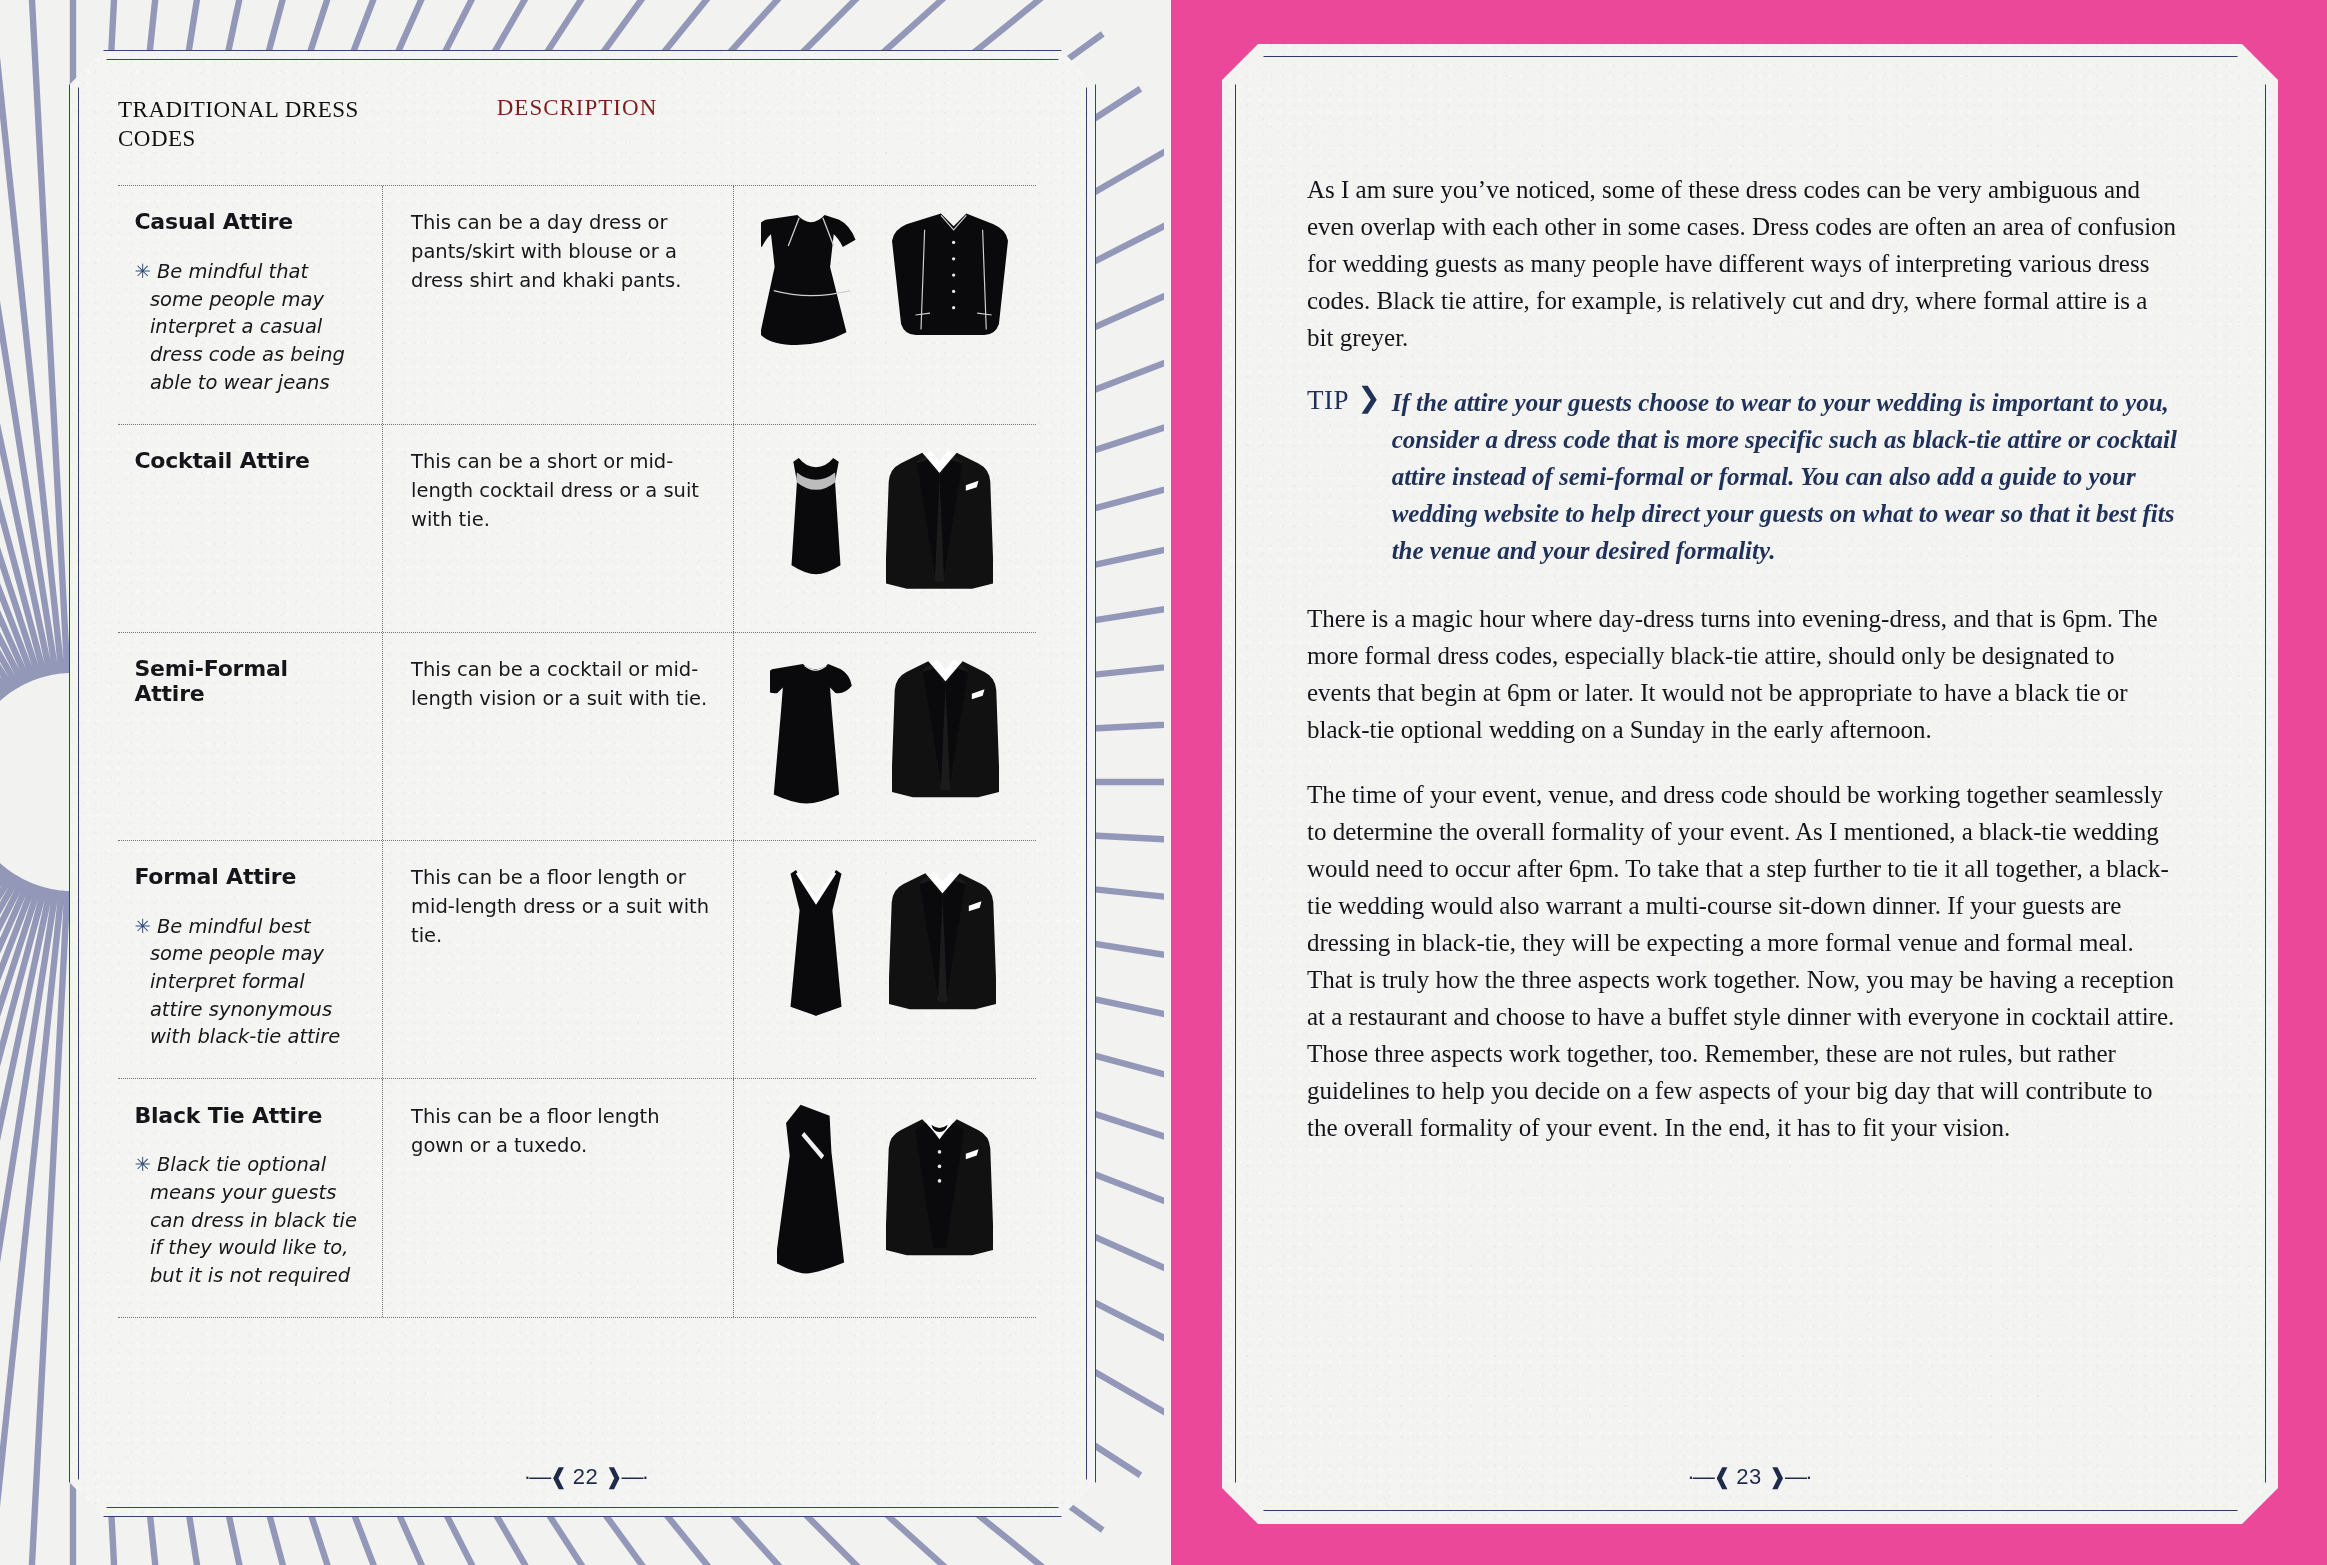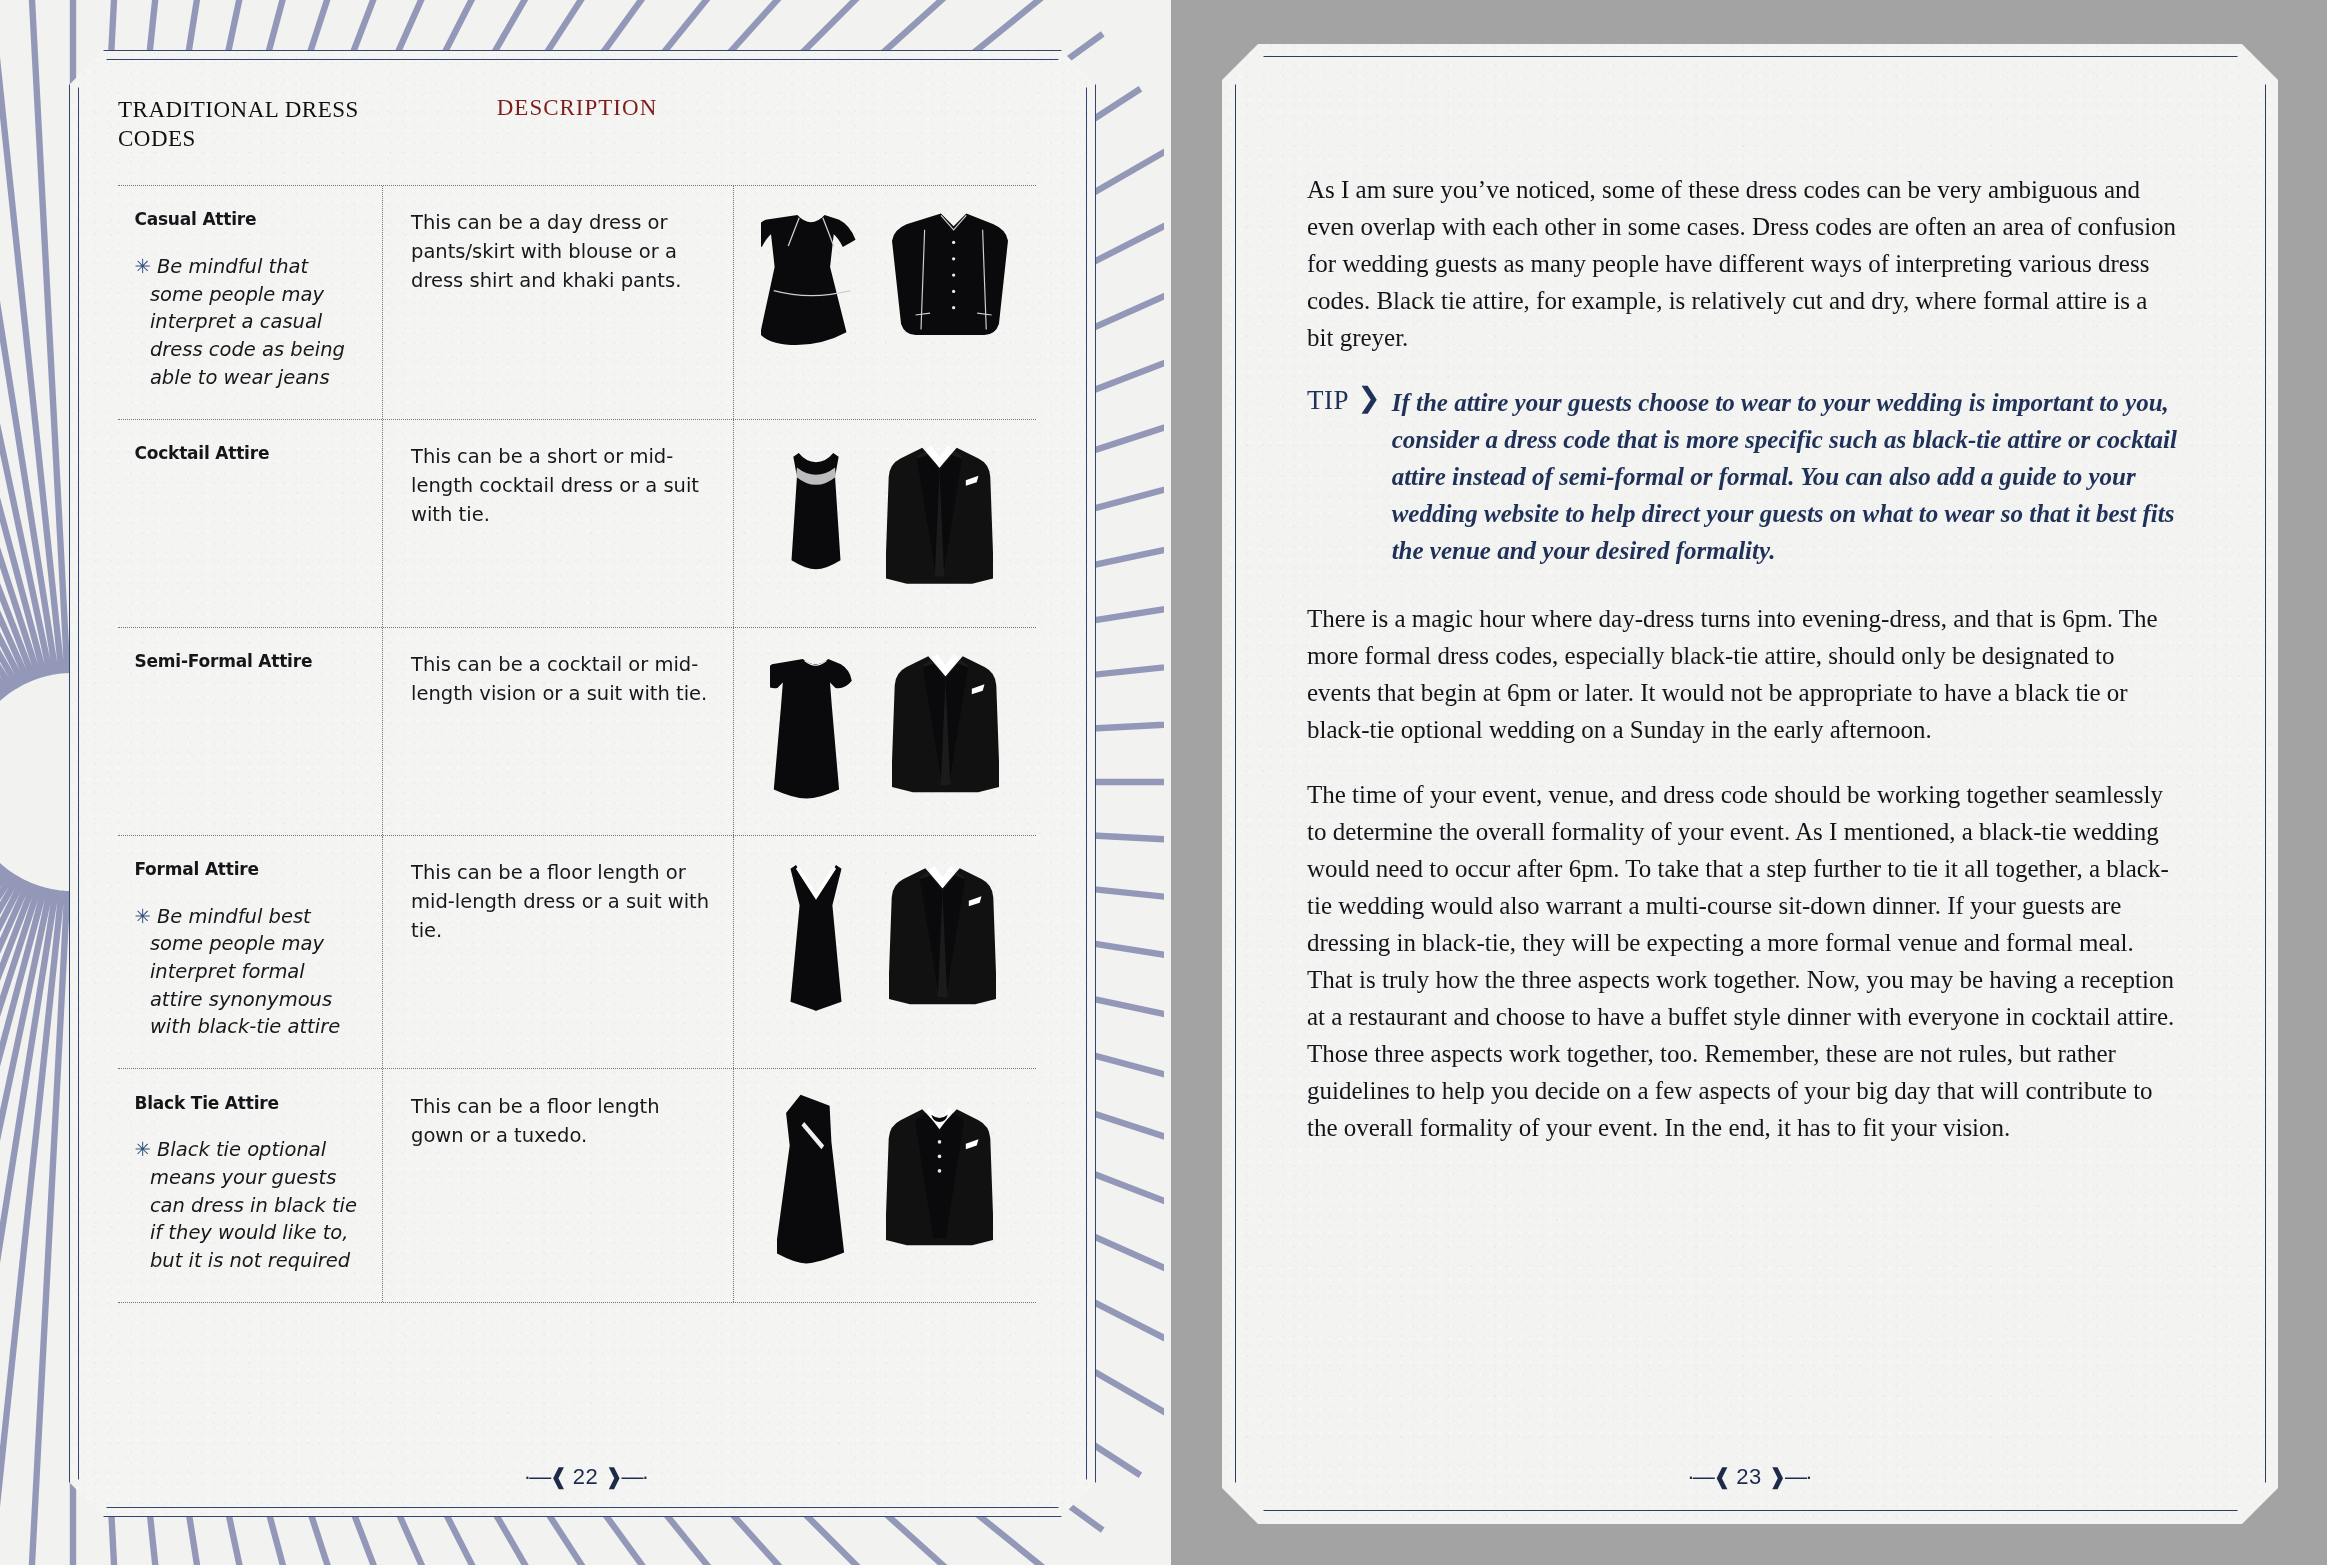--- a/index.html
+++ b/index.html
@@ -128,21 +128,21 @@
     opacity: .75;
   }
 
   .cell-code {
     width: 264px;
     padding: 23.6px 22px 27px 16.4px;
   }
   .code-title {
     font-family: "DejaVu Sans", sans-serif;
     font-weight: bold;
-    font-size: 17px;
+    font-size: 22px;
     color: #16161a;
     letter-spacing: -0.2px;
   }
   .code-note {
     margin-top: 23.6px;
     font-family: "DejaVu Sans", sans-serif;
     font-style: italic;
     font-size: 19.5px;
     line-height: 1.42;
     color: #18181c;
@@ -180,21 +180,21 @@
     color: #1d2a4a;
     letter-spacing: 0.5px;
   }
   .folio .dash { letter-spacing: -1.8px; }
 
   
   .page-right {
     position: relative;
     width: 1156px;
     height: 1566px;
-    background: #a3a3a3;
+    background: #ec4899;
   }
   .page-right-inner {
     position: absolute;
     left: 51px;
     top: 44px;
     width: 1056px;
     height: 1480px;
     background: #f3f3f1;
     clip-path: polygon(36px 0, calc(100% - 36px) 0, 100% 36px, 100% calc(100% - 36px),
                        calc(100% - 36px) 100%, 36px 100%, 0 calc(100% - 36px), 0 36px);

